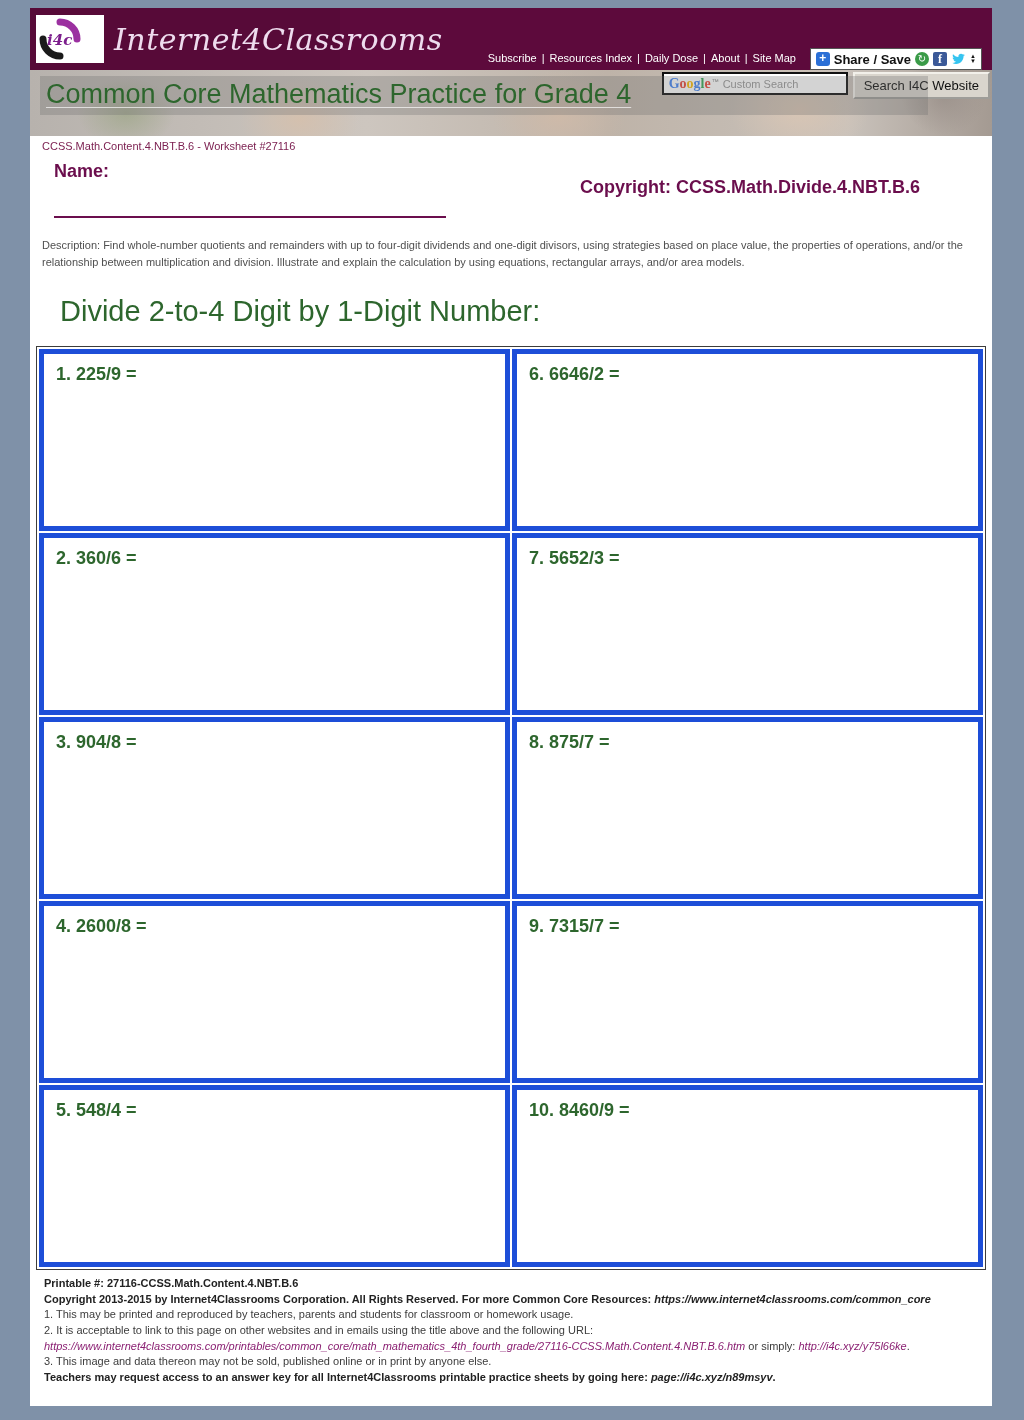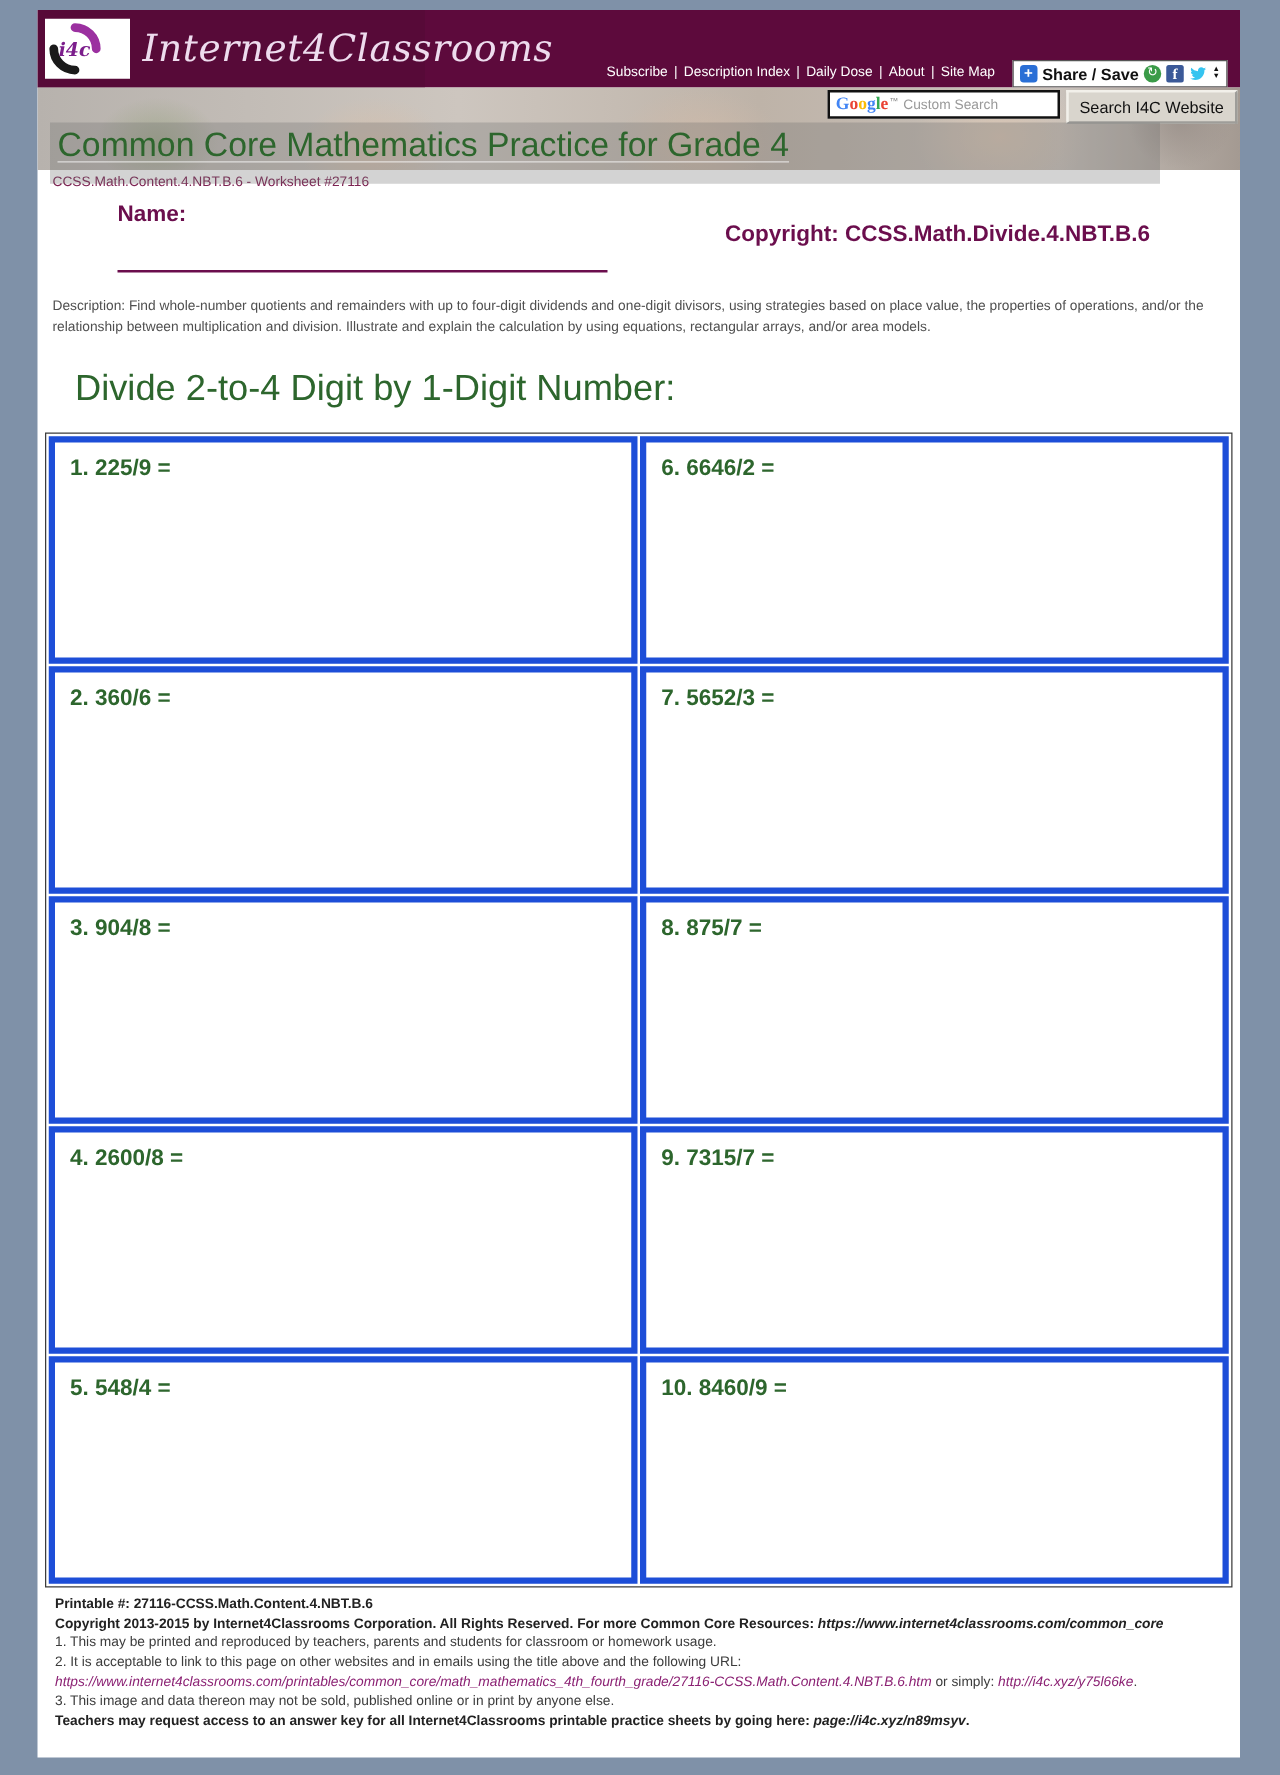--- a/index.html
+++ b/index.html
@@ -74,33 +74,33 @@
   .google-box .tm { font-size:7px; color:#888; margin:-5px 4px 0 1px; }
   .google-box .ph { color:#999; font-size:11px; }
   .gl { font-weight:bold; font-family:"Liberation Serif", serif; font-size:14px; }
   .g0,.g3 { color:#4285f4; } .g1,.g5 { color:#ea4335; } .g2 { color:#fbbc05; } .g4 { color:#34a853; }
   .search-btn {
     height:27px; margin-left:5px; padding:0 9px;
     background:#d9d5cd; border:2px outset #f2f0ea;
     font-size:13px; color:#111; font-family:"Liberation Sans", sans-serif; cursor:pointer;
   }
   .banner-title {
-    position:absolute; left:10px; top:28px; width:888px;
+    position:absolute; left:10px; top:6px; width:888px;
     font-size:27px; color:#2d662d;
     background:rgba(110,110,110,0.30);
-    padding:3px 6px 15px;
+    padding:3px 6px 5px;
     text-decoration:underline;
     text-decoration-color:rgba(255,255,255,0.65);
     text-underline-offset:4px;
     text-decoration-thickness:1px;
   }
 
   
   .breadcrumb { font-size:11px; color:#7d2252; padding:4px 0 0 12px; height:19px; }
-  .name-row { display:flex; justify-content:space-between; padding:6px 24px 0 24px; height:72px;margin-left:40px; }
+  .name-row { display:flex; justify-content:space-between; padding:6px 24px 0 24px; height:72px; }
   .name-label { font-size:18px; font-weight:bold; color:#6b0e4d; }
   .name-line { width:392px; border-bottom:2px solid #6b0e4d; height:36px; }
   .standard { font-size:18px; font-weight:bold; color:#6b0e4d; margin-top:16px; padding-right:48px; white-space:nowrap; }
   .description { font-size:11px; color:#4f4f4f; line-height:1.55; padding:10px 12px 0 12px; width:956px; }
   .section-title { font-size:29px; font-weight:normal; color:#2d662d; padding:24px 0 12px 30px; }
 
   
   table.problems {
     margin:6px auto 0 auto; width:950px;
     border-collapse:separate; border-spacing:2px;
@@ -128,21 +128,21 @@
       <div class="logo-box">
         <svg width="48" height="48" viewBox="0 0 48 48">
           <path d="M 24 7 A 17 17 0 0 1 41 24" stroke="#9b30a0" stroke-width="7" fill="none" stroke-linecap="round"></path>
           <path d="M 24 41 A 17 17 0 0 1 7 24" stroke="#1a1a1a" stroke-width="7" fill="none" stroke-linecap="round"></path>
           <text x="11" y="30" font-style="italic" font-weight="bold" font-size="15" fill="#7c1e8c" font-family="DejaVu Serif, serif">i4c</text>
         </svg>
       </div>
       <div class="brand">Internet4Classrooms</div>
     </div>
     <div class="nav">
-      <a>Subscribe</a><span class="sep">|</span><a>Description Index</a><span class="sep">|</span><a>Daily Dose</a><span class="sep">|</span><a>About</a><span class="sep">|</span><a>Site Map</a>
+      <a>Subscribe</a><span class="sep">|</span><a>Resources Index</a><span class="sep">|</span><a>Daily Dose</a><span class="sep">|</span><a>About</a><span class="sep">|</span><a>Site Map</a>
     </div>
     <div class="share">
       <span class="plus-icon">+</span>
       <span class="share-label">Share / Save</span>
       <span class="a2a-icon">↻</span>
       <span class="fb-icon">f</span>
       <span class="tw-icon">
         <svg width="15" height="14" viewBox="0 0 24 24">
           <path fill="#35c4f0" d="M23 5.1c-.8.36-1.67.6-2.58.7.93-.55 1.64-1.43 1.98-2.48-.87.52-1.83.9-2.85 1.1A4.47 4.47 0 0 0 16.3 3c-2.48 0-4.49 2-4.49 4.47 0 .35.04.69.11 1.02-3.73-.19-7.04-1.97-9.25-4.68-.39.66-.61 1.43-.61 2.25 0 1.55.79 2.92 1.99 3.72a4.48 4.48 0 0 1-2.03-.56v.06c0 2.16 1.54 3.97 3.58 4.38-.37.1-.77.16-1.18.16-.29 0-.57-.03-.84-.08a4.48 4.48 0 0 0 4.18 3.11A8.98 8.98 0 0 1 1 18.57 12.67 12.67 0 0 0 7.87 20.6c8.24 0 12.75-6.83 12.75-12.75l-.01-.58A9.1 9.1 0 0 0 23 5.1z"></path>
         </svg>

